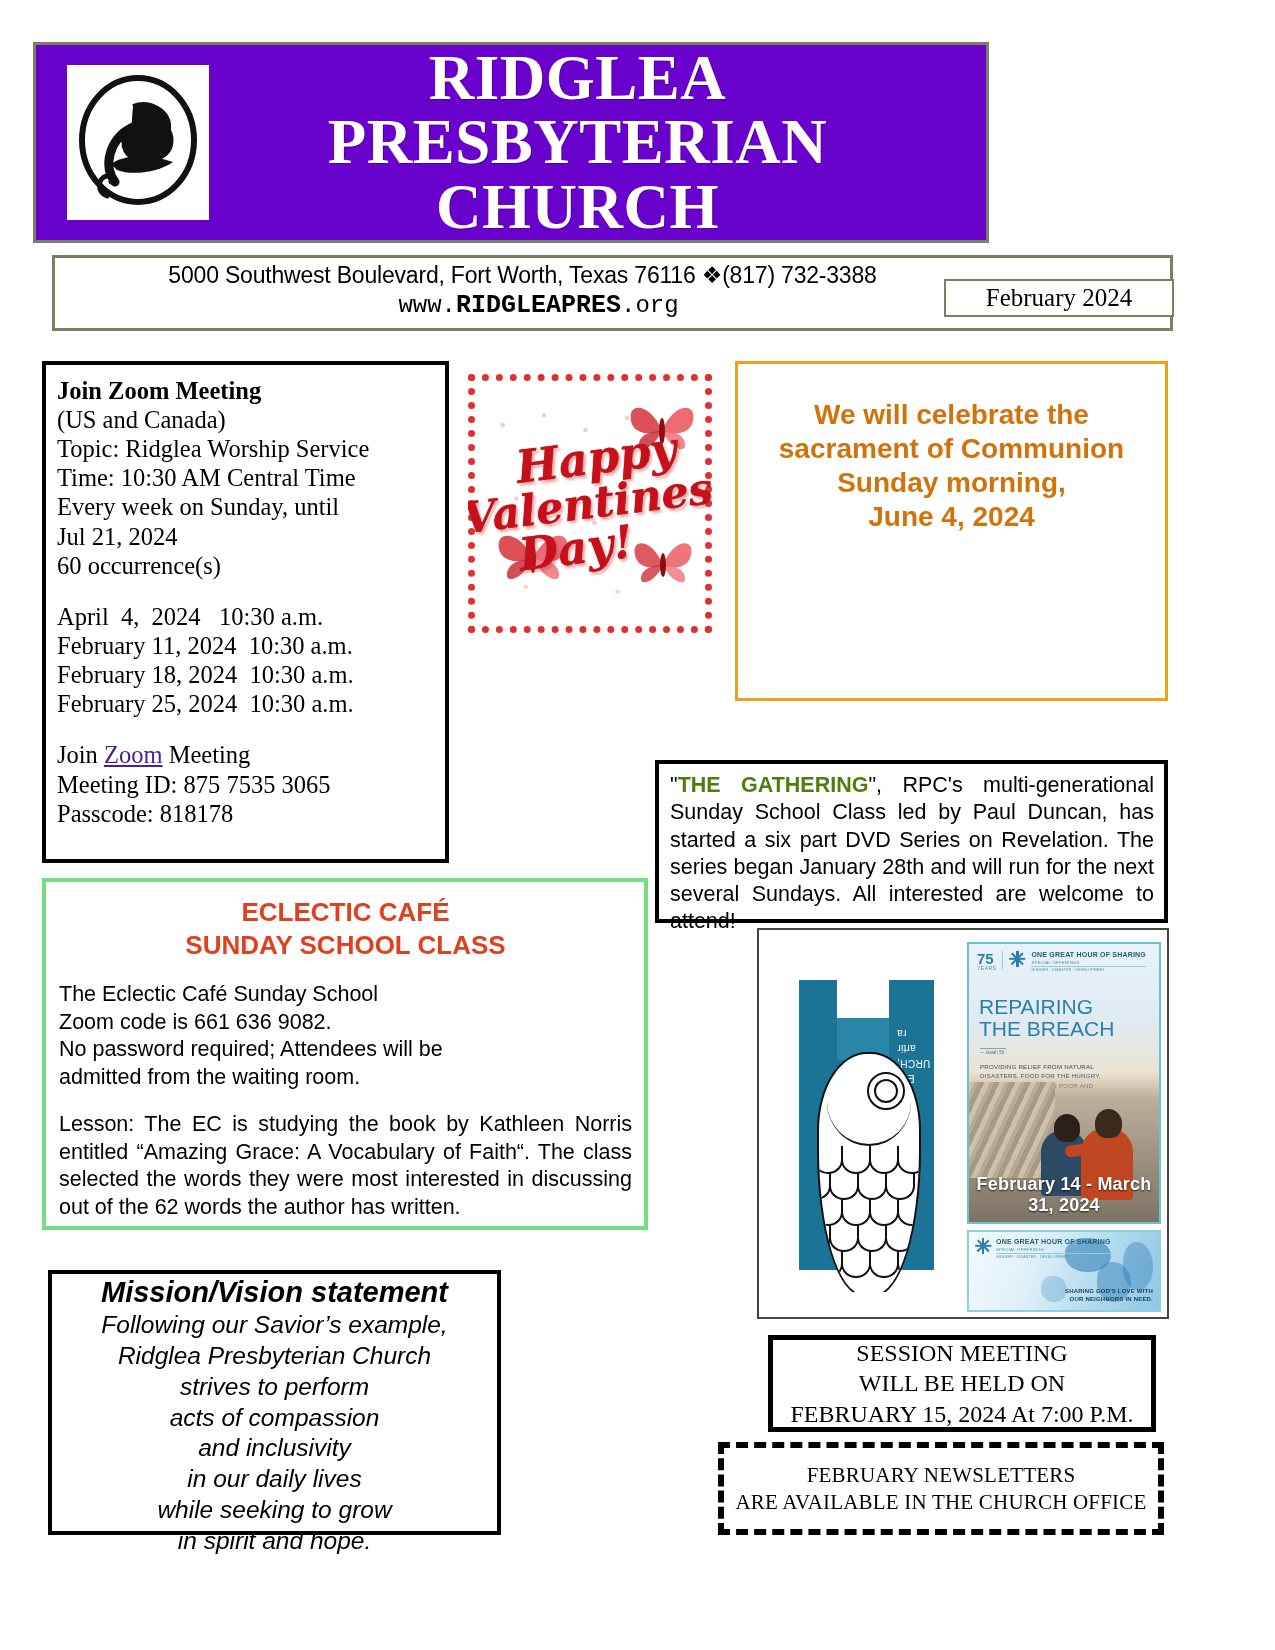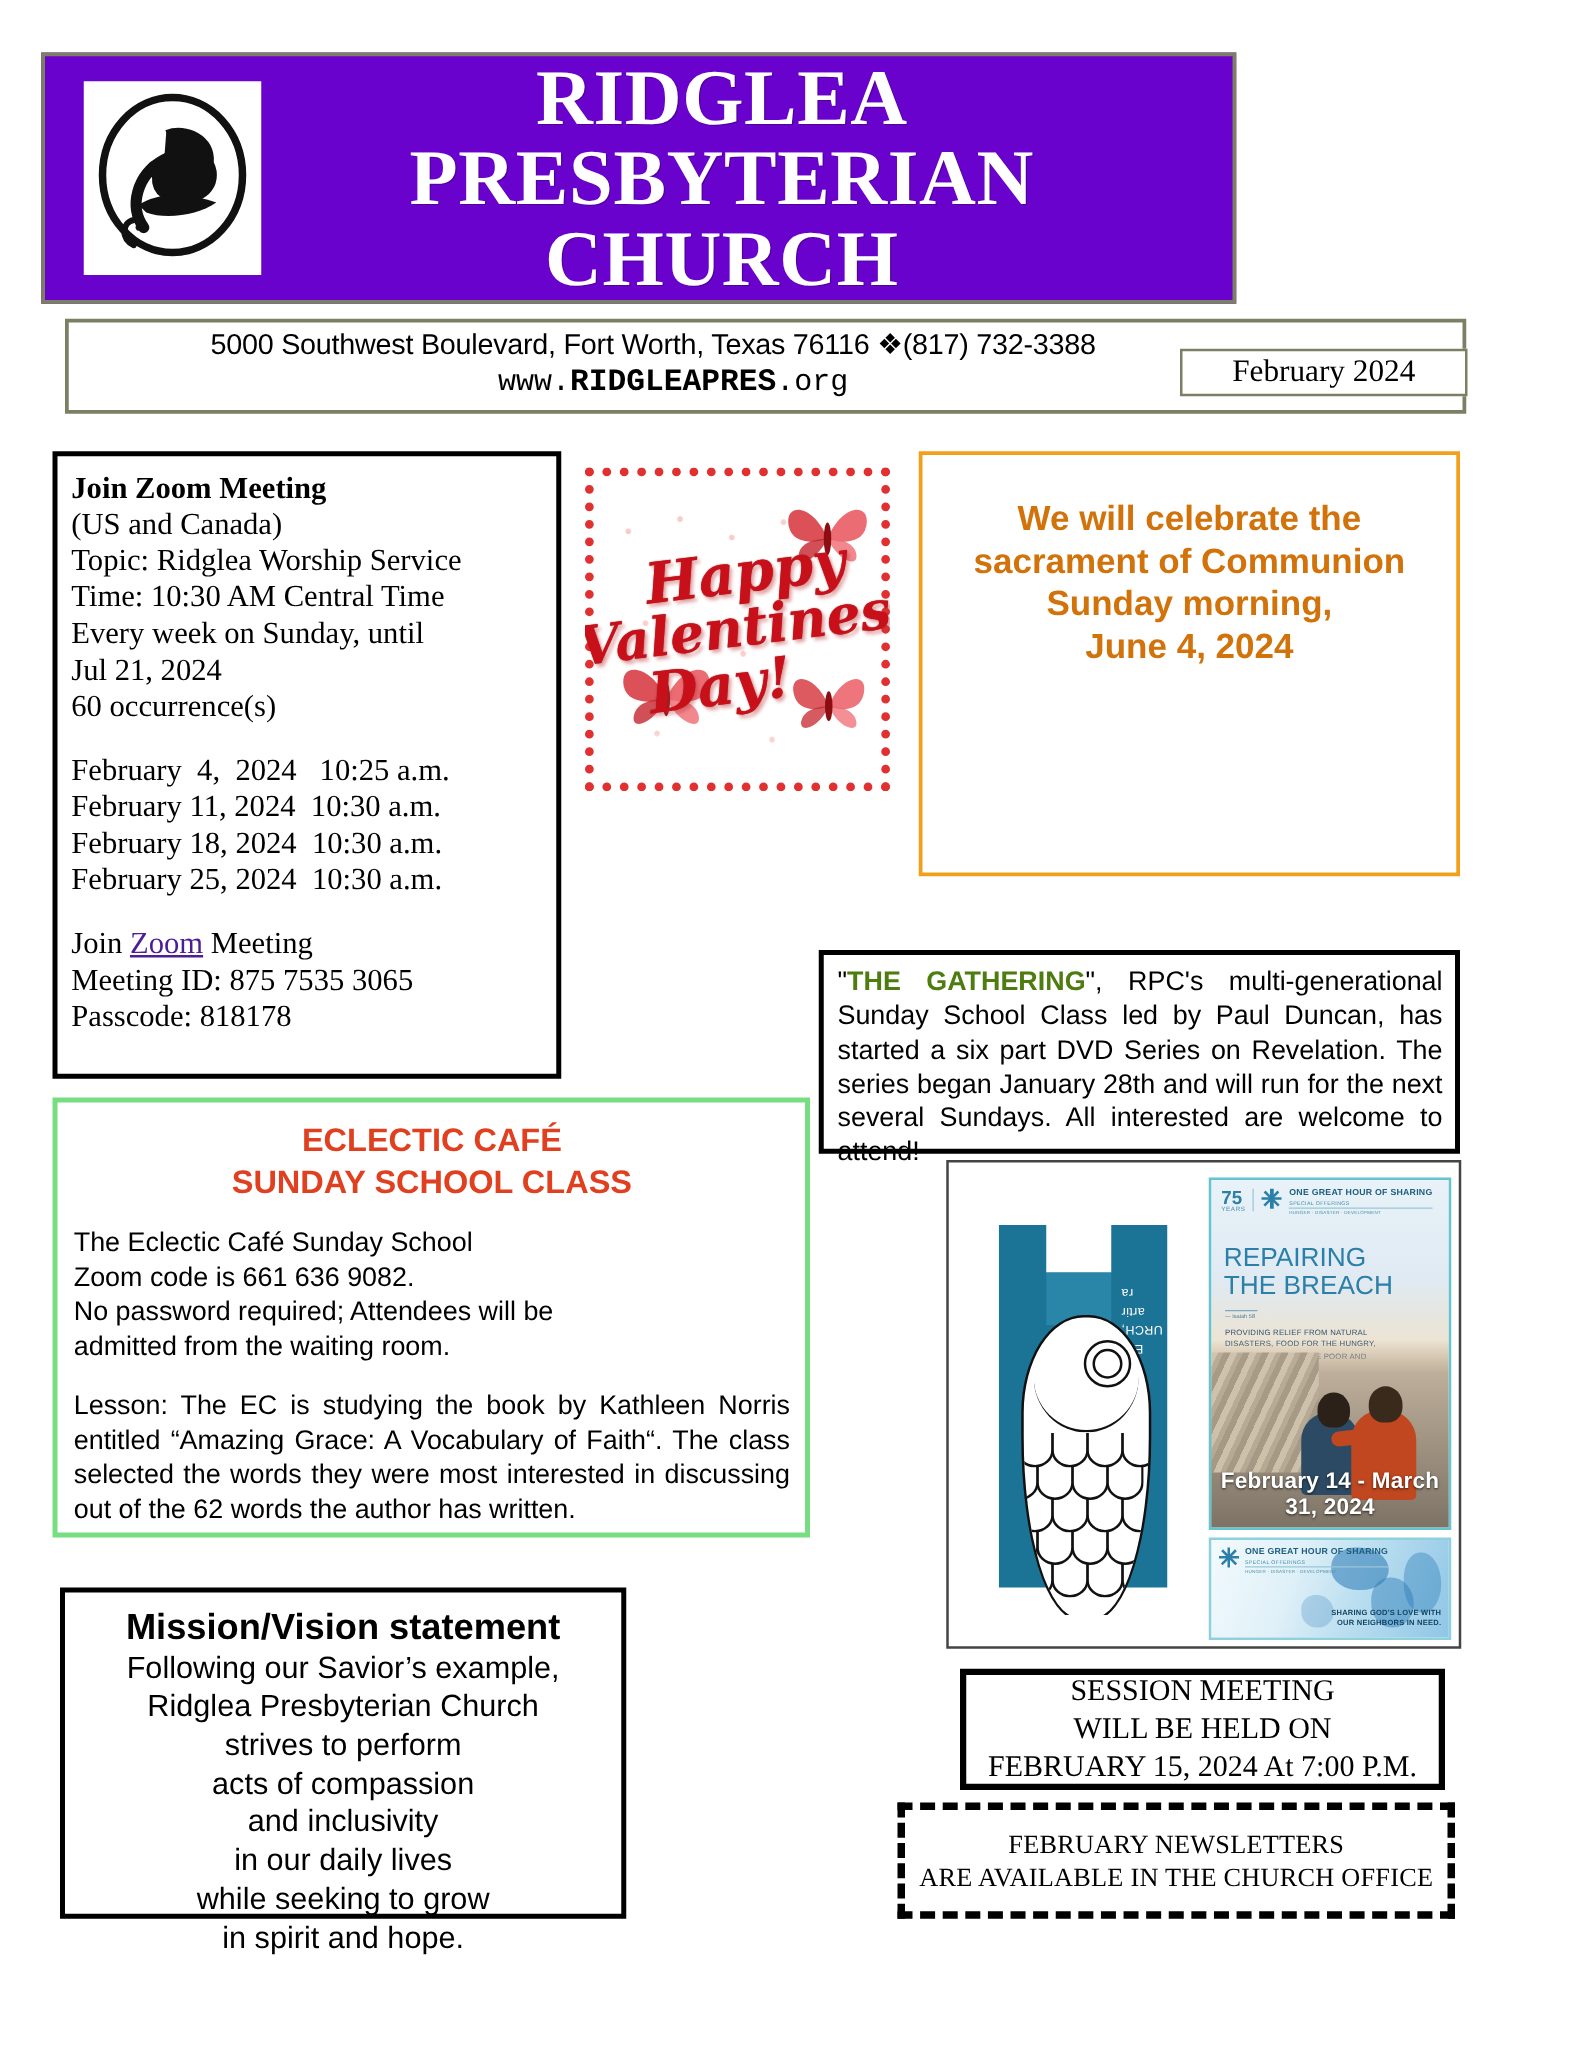--- a/index.html
+++ b/index.html
@@ -266,21 +266,22 @@
     line-height: 1.28;
     color:#000;
     text-align: justify;
     text-justify: inter-word;
   }
 
   
   .mission-box {
     left: 48px; top: 1270px; width: 453px; height: 265px;
     border: 4px solid #000000;
-    padding-top: 12px;
+    padding-top: 2px;
+    font-style: italic;
   }
   .mission-title {
     text-align:center;
     font-family: "Liberation Sans", sans-serif;
     font-weight:bold;
     font-size: 29px;
     color:#000;
   }
   .mission-lines {
     text-align:center;
@@ -479,21 +480,21 @@
 
 <div class="box zoom-box">
   <div class="ztitle">Join Zoom Meeting</div>
   <div class="zline">(US and Canada)</div>
   <div class="zline">Topic: Ridglea Worship Service</div>
   <div class="zline">Time: 10:30 AM Central Time</div>
   <div class="zline">Every week on Sunday, until</div>
   <div class="zline">Jul 21, 2024</div>
   <div class="zline">60 occurrence(s)</div>
   <div class="zspacer"></div>
-  <div class="zline">February  4,  2024   10:25 a.m.</div>
+  <div class="zline">April  4,  2024   10:30 a.m.</div>
   <div class="zline">February 11, 2024  10:30 a.m.</div>
   <div class="zline">February 18, 2024  10:30 a.m.</div>
   <div class="zline">February 25, 2024  10:30 a.m.</div>
   <div class="zspacer"></div>
   <div class="zline"><span>Join </span><a class="zoom-link" href="#">Zoom</a><span> Meeting</span></div>
   <div class="zline">Meeting ID: 875 7535 3065</div>
   <div class="zline">Passcode: 818178</div>
 </div>
 
 <div class="box valentine">

